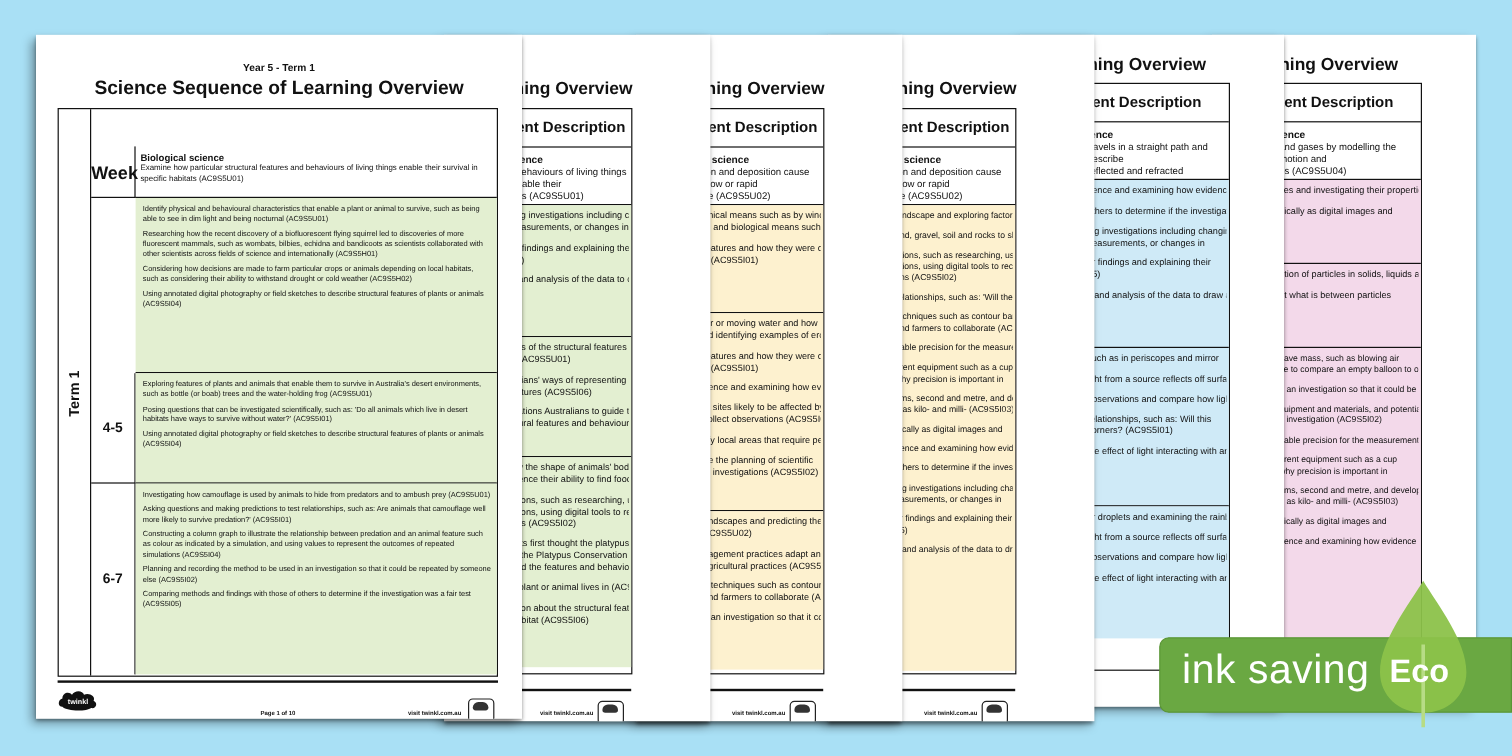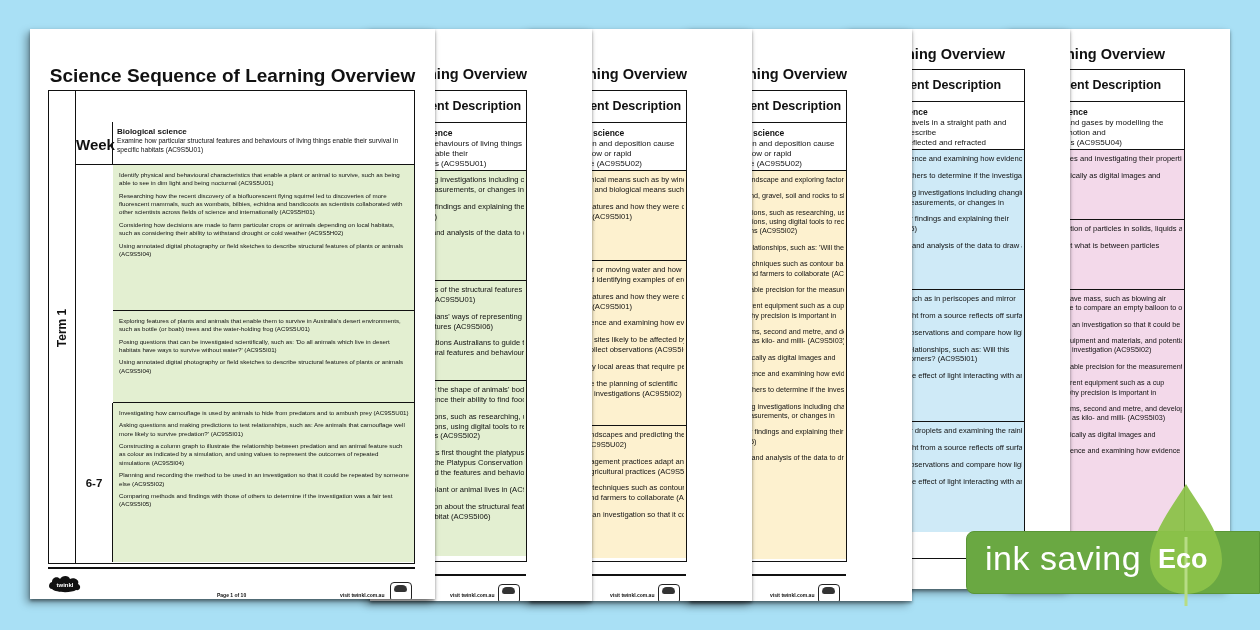--- a/index.html
+++ b/index.html
@@ -70,21 +70,21 @@
     content: ""; position: absolute; left: 3px; top: 2px; width: 13px; height: 7px;
     background: #333; border-radius: 6px 6px 3px 3px;
   }
 
   
   #page1 { left: 30px; top: 29px; width: 405px; height: 570px; z-index: 10; }
   #page1 .subtitle {
     position: absolute; left: 0; width: 405px; top: 22px; text-align: center;
     font-weight: bold; font-size: 8.5px;
   }
-  #page1 .title { left: 0; width: 405px; text-align: center; top: 36px; font-size: 19px; }
+  #page1 .title { left: 0; width: 405px; text-align: center; top: 36px; font-size: 16px; }
   .main-table {
     position: absolute; left: 18px; top: 61px; width: 367px; height: 474px;
     border: 1.5px solid #111;
   }
   .term-col {
     position: absolute; left: 0; top: 0; width: 27px; height: 100%;
     border-right: 1.5px solid #111;
   }
   .term-label {
     position: absolute; left: 13px; top: 237px;
@@ -329,39 +329,41 @@
       <p style="margin-bottom:0">ation about the structural features or</p>
       <p>habitat (AC9S5I06)</p>
     </div>
   </div>
   <div class="footer-line" style="left:0;top:545px;width:156px;"></div>
   <div class="footer-text" style="left:80px;top:563px;">visit twinkl.com.au</div>
   <div class="badge" style="left:128px;top:555px;"></div>
 </div>
 
 <div class="page" id="page1">
+  <div class="subtitle">Year 5 - Term 1</div>
   <div class="title">Science Sequence of Learning Overview</div>
 
   <div class="main-table">
     <div class="term-col">
       <div class="term-label">Term 1</div>
     </div>
     <div class="week-head">Week</div>
     <div class="strand-head">
       <span class="b">Biological science</span>
       <span>Examine how particular structural features and behaviours of living things enable their survival in specific habitats (AC9S5U01)</span>
     </div>
 
     <div class="content-cell" style="top:74px;height:146px;">
       <p>Identify physical and behavioural characteristics that enable a plant or animal to survive, such as being able to see in dim light and being nocturnal (AC9S5U01)</p>
       <p>Researching how the recent discovery of a biofluorescent flying squirrel led to discoveries of more fluorescent mammals, such as wombats, bilbies, echidna and bandicoots as scientists collaborated with other scientists across fields of science and internationally (AC9S5H01)</p>
       <p>Considering how decisions are made to farm particular crops or animals depending on local habitats, such as considering their ability to withstand drought or cold weather (AC9S5H02)</p>
       <p>Using annotated digital photography or field sketches to describe structural features of plants or animals (AC9S5I04)</p>
     </div>
 
+    <div class="week-cell" style="top:220px;height:92px;">4-5</div>
     <div class="content-cell" style="top:220px;height:92px;">
       <p>Exploring features of plants and animals that enable them to survive in Australia's desert environments, such as bottle (or boab) trees and the water-holding frog (AC9S5U01)</p>
       <p>Posing questions that can be investigated scientifically, such as: 'Do all animals which live in desert habitats have ways to survive without water?' (AC9S5I01)</p>
       <p>Using annotated digital photography or field sketches to describe structural features of plants or animals (AC9S5I04)</p>
     </div>
 
     <div class="week-cell" style="top:312px;height:159px;border-bottom:none;">6-7</div>
     <div class="content-cell" style="top:312px;height:159px;border-bottom:none;">
       <p>Investigating how camouflage is used by animals to hide from predators and to ambush prey (AC9S5U01)</p>
       <p>Asking questions and making predictions to test relationships, such as: Are animals that camouflage well more likely to survive predation?' (AC9S5I01)</p>

